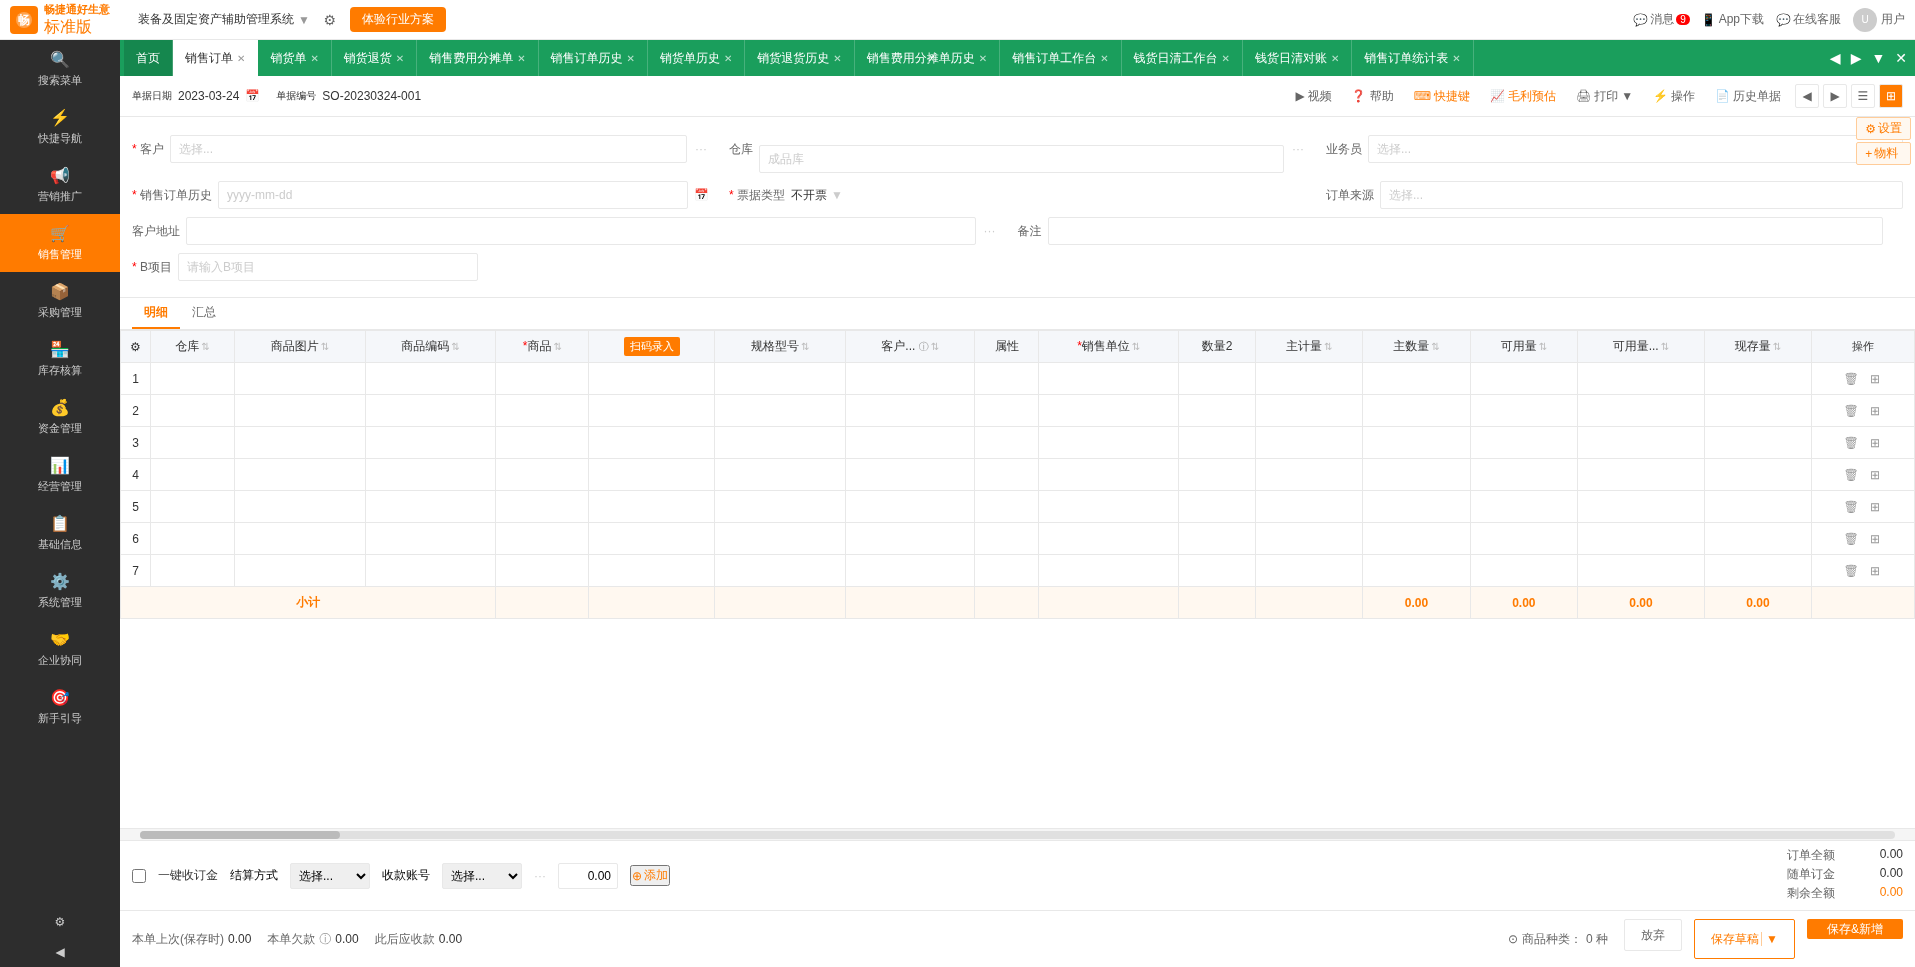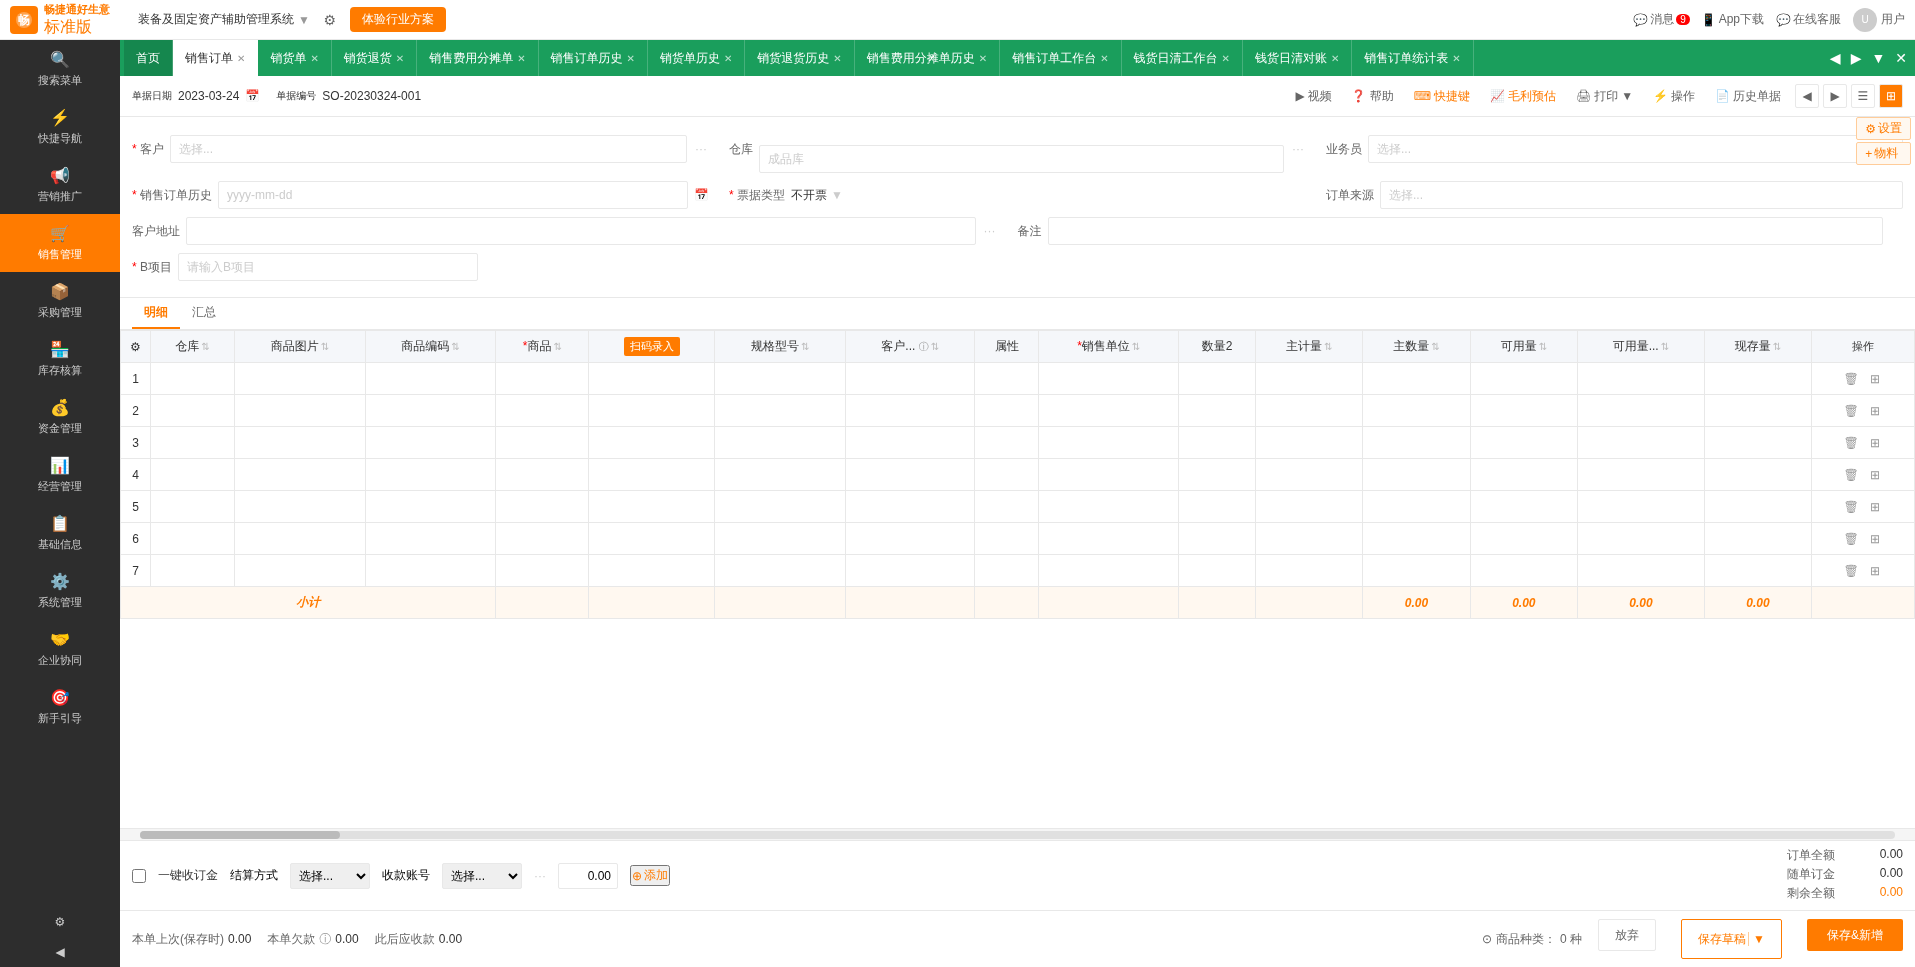--- a/index.html
+++ b/index.html
@@ -78,21 +78,21 @@
     .detail-table th { background: #f5f7fa; border: 1px solid #e8e8e8; padding: 6px 4px; text-align: center; color: #333; font-weight: normal; white-space: nowrap; font-size: 11px; position: sticky; top: 0; z-index: 1; }
     .detail-table td { border: 1px solid #e8e8e8; padding: 4px; text-align: center; color: #333; height: 32px; font-size: 12px; }
     .row-num { color: #999; width: 30px; }
     .scan-btn { background: #ff7b00; color: #fff; border: none; border-radius: 2px; padding: 2px 6px; cursor: pointer; font-size: 11px; }
     .th-sort { display: flex; align-items: center; justify-content: center; gap: 2px; }
     .sort-icon { color: #bbb; font-size: 10px; }
     .action-icons { display: flex; align-items: center; justify-content: center; gap: 4px; }
     .action-icon-btn { width: 20px; height: 20px; border: none; background: none; cursor: pointer; color: #999; font-size: 12px; display: flex; align-items: center; justify-content: center; }
 
     
-    .subtotal-row td { background: #fff8f0; font-weight: bold; font-style: italic; }
+    .subtotal-row td { background: #fff8f0; font-weight: bold; }
     .subtotal-label { color: #ff7b00; font-weight: bold; }
     .subtotal-value { color: #ff7b00; }
 
     
     .scroll-bar-area { height: 12px; background: #f5f5f5; border-top: 1px solid #e8e8e8; flex-shrink: 0; }
     .scroll-track { height: 8px; background: #e0e0e0; border-radius: 4px; margin: 2px 20px; }
     .scroll-thumb { width: 200px; height: 8px; background: #bbb; border-radius: 4px; }
 
     
     .payment-bar { display: flex; align-items: center; padding: 6px 12px; border-top: 1px solid #e8e8e8; background: #fff; gap: 12px; flex-shrink: 0; }
@@ -106,24 +106,24 @@
     .summary-label { color: #666; }
     .summary-value { color: #333; min-width: 60px; text-align: right; }
     .summary-value.orange { color: #ff7b00; }
 
     
     .action-bar { display: flex; align-items: center; padding: 8px 12px; border-top: 1px solid #e8e8e8; background: #fff; flex-shrink: 0; }
     .bottom-info { display: flex; gap: 16px; font-size: 12px; color: #666; }
     .bottom-info-item { display: flex; align-items: center; gap: 4px; }
     .bottom-info-item .val { color: #333; }
     .product-count { margin-left: auto; display: flex; align-items: center; gap: 4px; color: #666; font-size: 12px; }
-    .action-btns { display: flex; gap: 25px; margin-left: 16px; }
+    .action-btns { display: flex; gap: 12px; margin-left: 16px; }
     .btn-discard { height: 32px; padding: 0 16px; border: 1px solid #e8e8e8; background: #fff; cursor: pointer; font-size: 12px; color: #666; border-radius: 2px; }
     .btn-save-draft { height: 40px; padding: 0 16px; border: 1px solid #ff7b00; background: #fff; cursor: pointer; font-size: 12px; color: #ff7b00; border-radius: 2px; display: flex; align-items: center; gap: 2px; }
-    .btn-save-new { height: 32px; padding: 0 20px; border: none; background: #ff7b00; cursor: pointer; font-size: 12px; color: #fff; border-radius: 2px; display: flex; align-items: center; gap: 2px; }
+    .btn-save-new { height: 20px; padding: 0 20px; border: none; background: #ff7b00; cursor: pointer; font-size: 12px; color: #fff; border-radius: 2px; display: flex; align-items: center; gap: 2px; }
     .form-section { position: relative; }
   </style>
 </head>
 <body>
 
 <div class="top-bar">
   <div class="logo-area">
     <div class="logo-icon">
       <svg width="18" height="18" viewBox="0 0 18 18">
           <circle cx="9" cy="9" r="8" fill="#fff" opacity="0.3"></circle>

